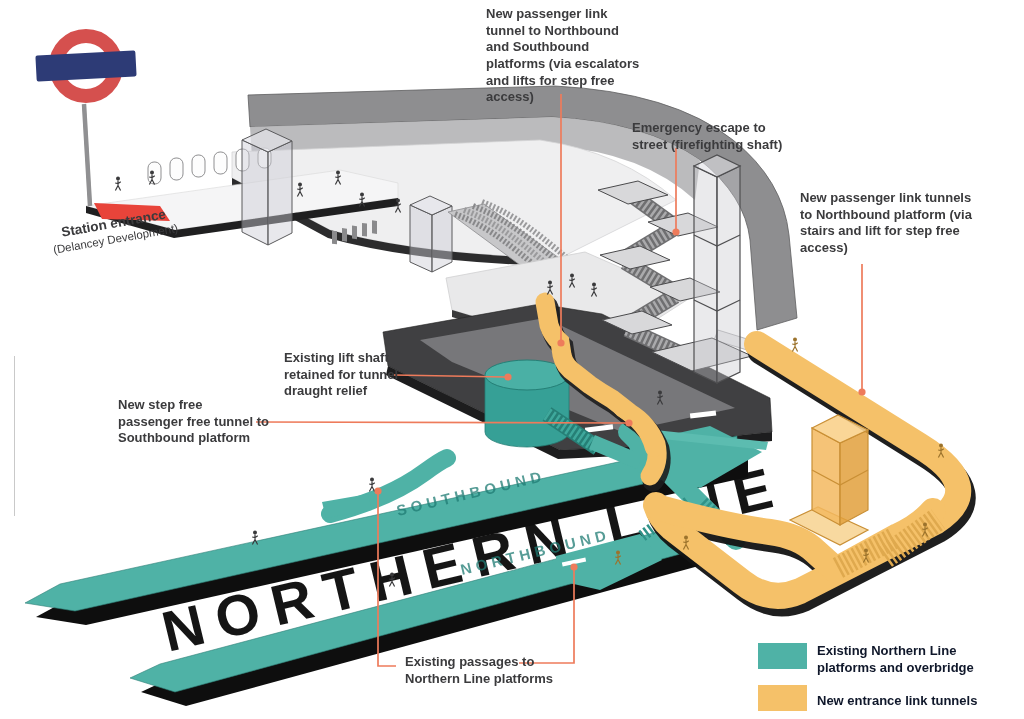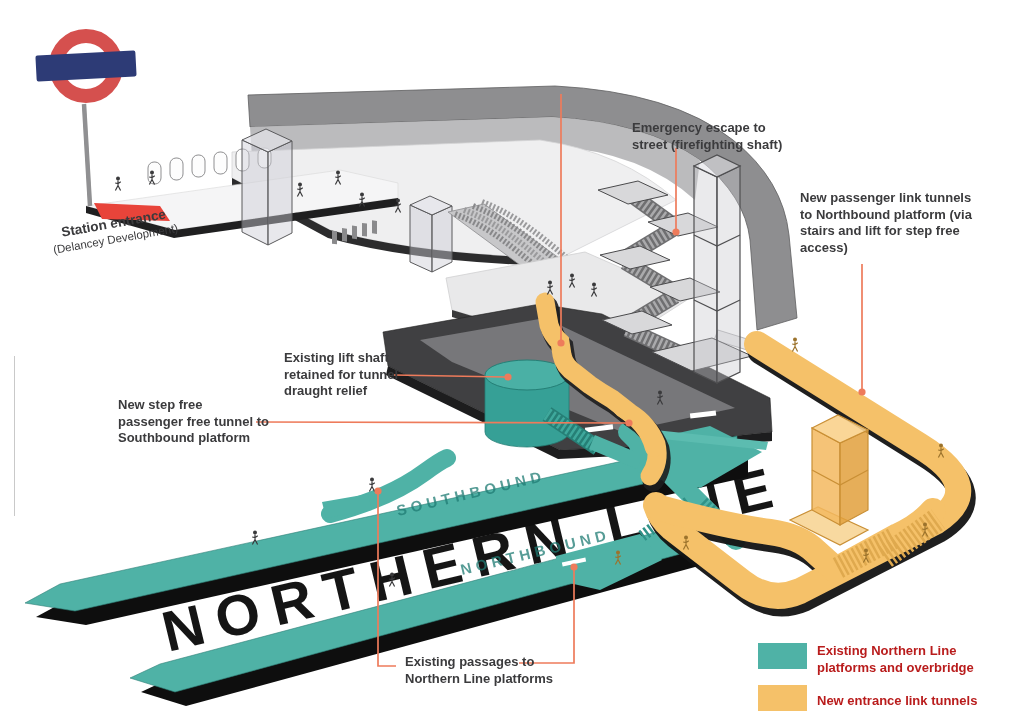--- a/index.html
+++ b/index.html
@@ -1,20 +1,20 @@
 <!DOCTYPE html>
 <html><head>
 <meta charset="utf-8">
 <style>
   html,body{margin:0;padding:0;background:#fff;}
   #stage{position:relative;width:1024px;height:719px;background:#fff;overflow:hidden;
          font-family:"Liberation Sans","DejaVu Sans",sans-serif;}
   #scene{position:absolute;left:0;top:0;}
   .ann{position:absolute;font-size:13px;line-height:1.28;font-weight:bold;color:#3b3b3d;}
-  .legend-label{position:absolute;font-size:13px;line-height:1.28;font-weight:bold;color:#b91c1c;}
+  .legend-label{position:absolute;font-size:13px;line-height:1.28;font-weight:bold;color:#0f172a;}
   .rot{transform-origin:0 0;}
   .p-dark{color:#3a3a3c;}
   .p-org{color:#9c732c;}
 </style>
 </head>
 <body>
 
 <div id="stage">
 
 <svg id="scene" width="1024" height="719" viewBox="0 0 1024 719">
@@ -230,20 +230,21 @@
     <circle cx="378" cy="491" r="3.6"></circle>
     <circle cx="574" cy="567" r="3.6"></circle>
   </g>
 
   <g>
     <rect x="758" y="643" width="49" height="26" fill="#4FB2A6"></rect>
     <rect x="758" y="685" width="49" height="26" fill="#F5C169"></rect>
   </g>
 </svg>
 
+<div class="ann" style="left:486px;top:6px;width:154px;">New passenger link tunnel to Northbound and Southbound platforms (via escalators and lifts for step free access)</div>
 
 <div class="ann" style="left:632px;top:120px;width:172px;">Emergency escape to street (firefighting shaft)</div>
 
 <div class="ann" style="left:800px;top:190px;width:180px;">New passenger link tunnels to Northbound platform (via stairs and lift for step free access)</div>
 
 <div class="ann" style="left:284px;top:350px;width:118px;">Existing lift shaft retained for tunnel draught relief</div>
 
 <div class="ann" style="left:118px;top:397px;width:152px;">New step free passenger free tunnel to Southbound platform</div>
 
 <div class="ann" style="left:405px;top:654px;width:160px;">Existing passages to Northern Line platforms</div>

